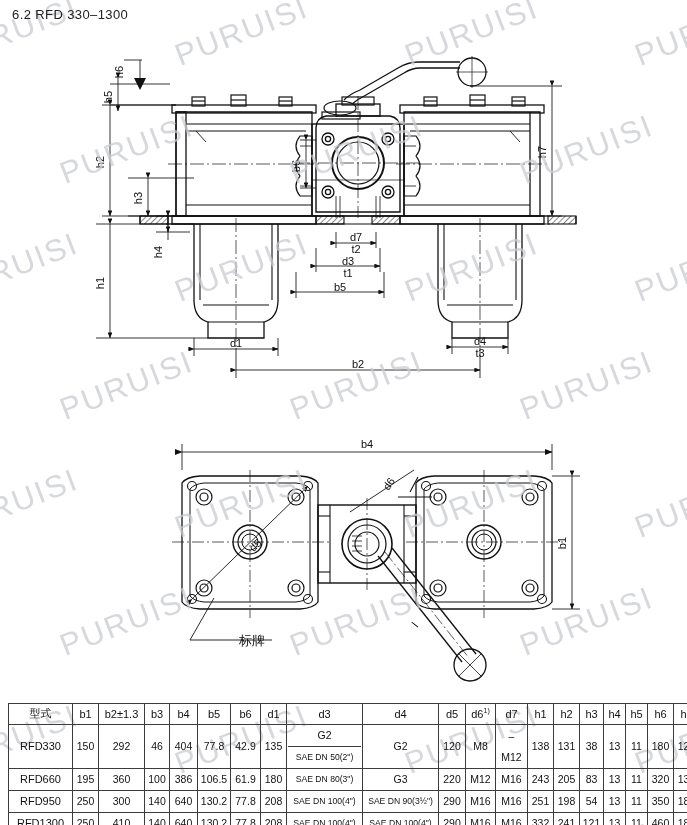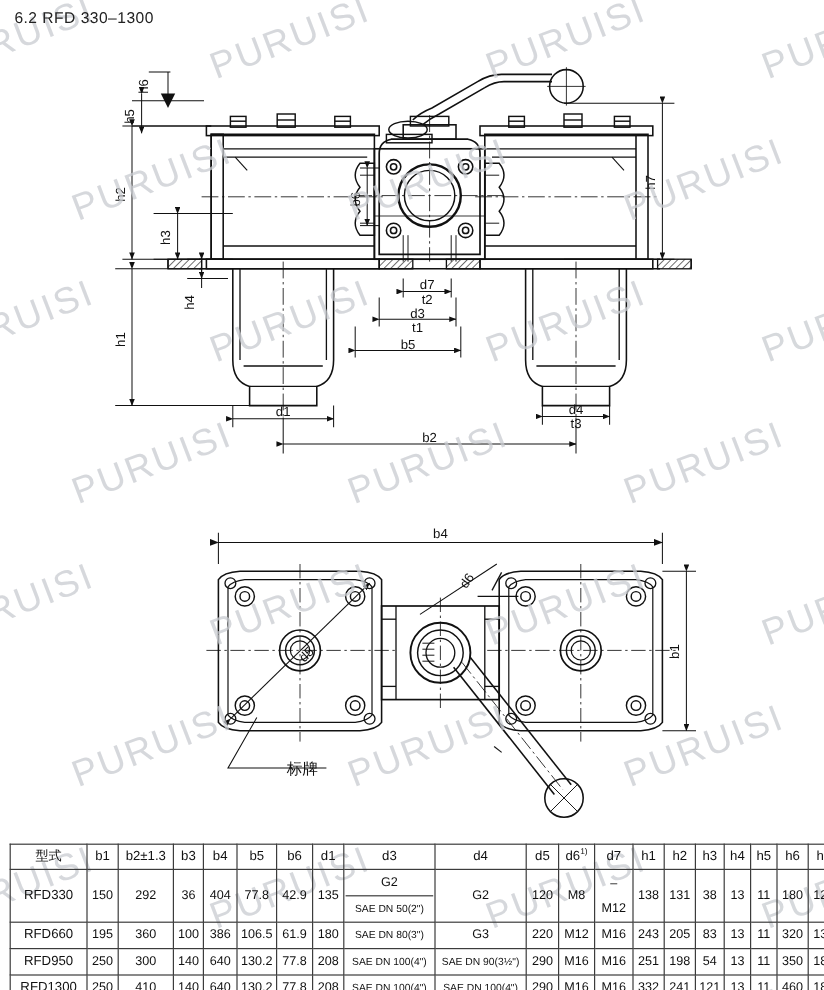--- a/index.html
+++ b/index.html
@@ -403,21 +403,21 @@
         <th>h6</th>
         <th>h7</th>
 
       </tr>
     </thead>
     <tbody>
       <tr class="tall">
         <td class="model">RFD330</td>
         <td>150</td>
         <td>292</td>
-        <td>36</td>
+        <td>46</td>
         <td>404</td>
         <td>77.8</td>
         <td>42.9</td>
         <td>135</td>
         <td class="split">
           <div>G2</div>
           <div class="tiny">SAE DN 50(2")</div>
         </td>
         <td>G2</td>
         <td>120</td>

